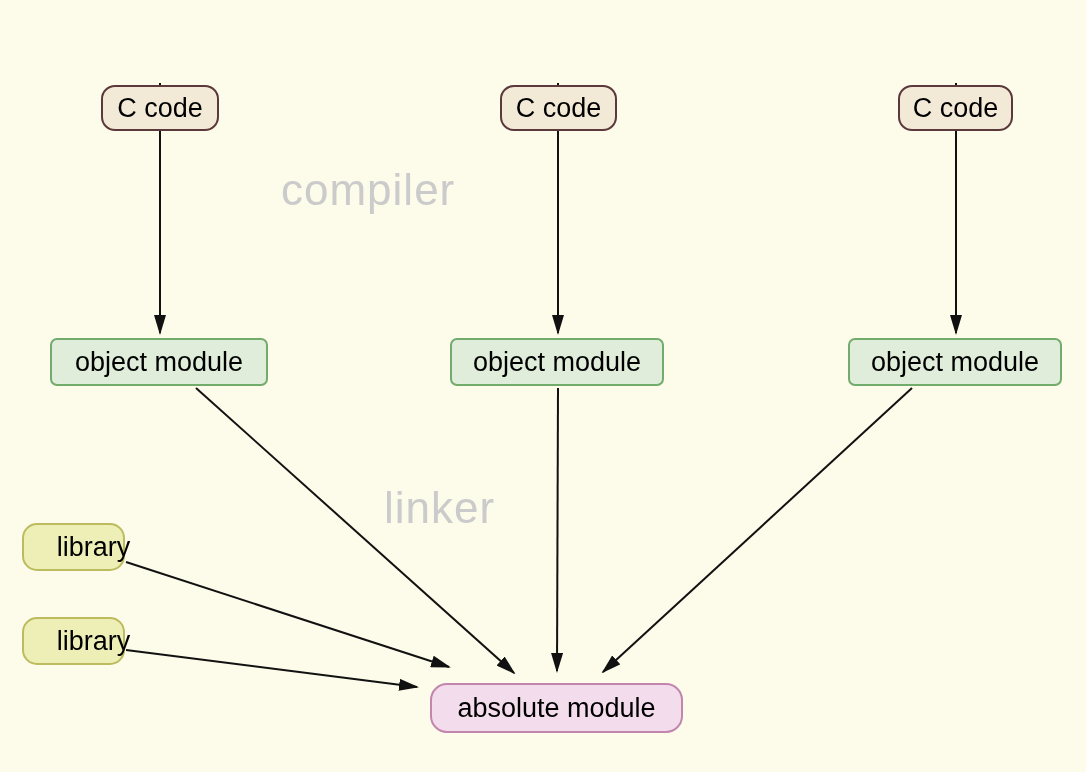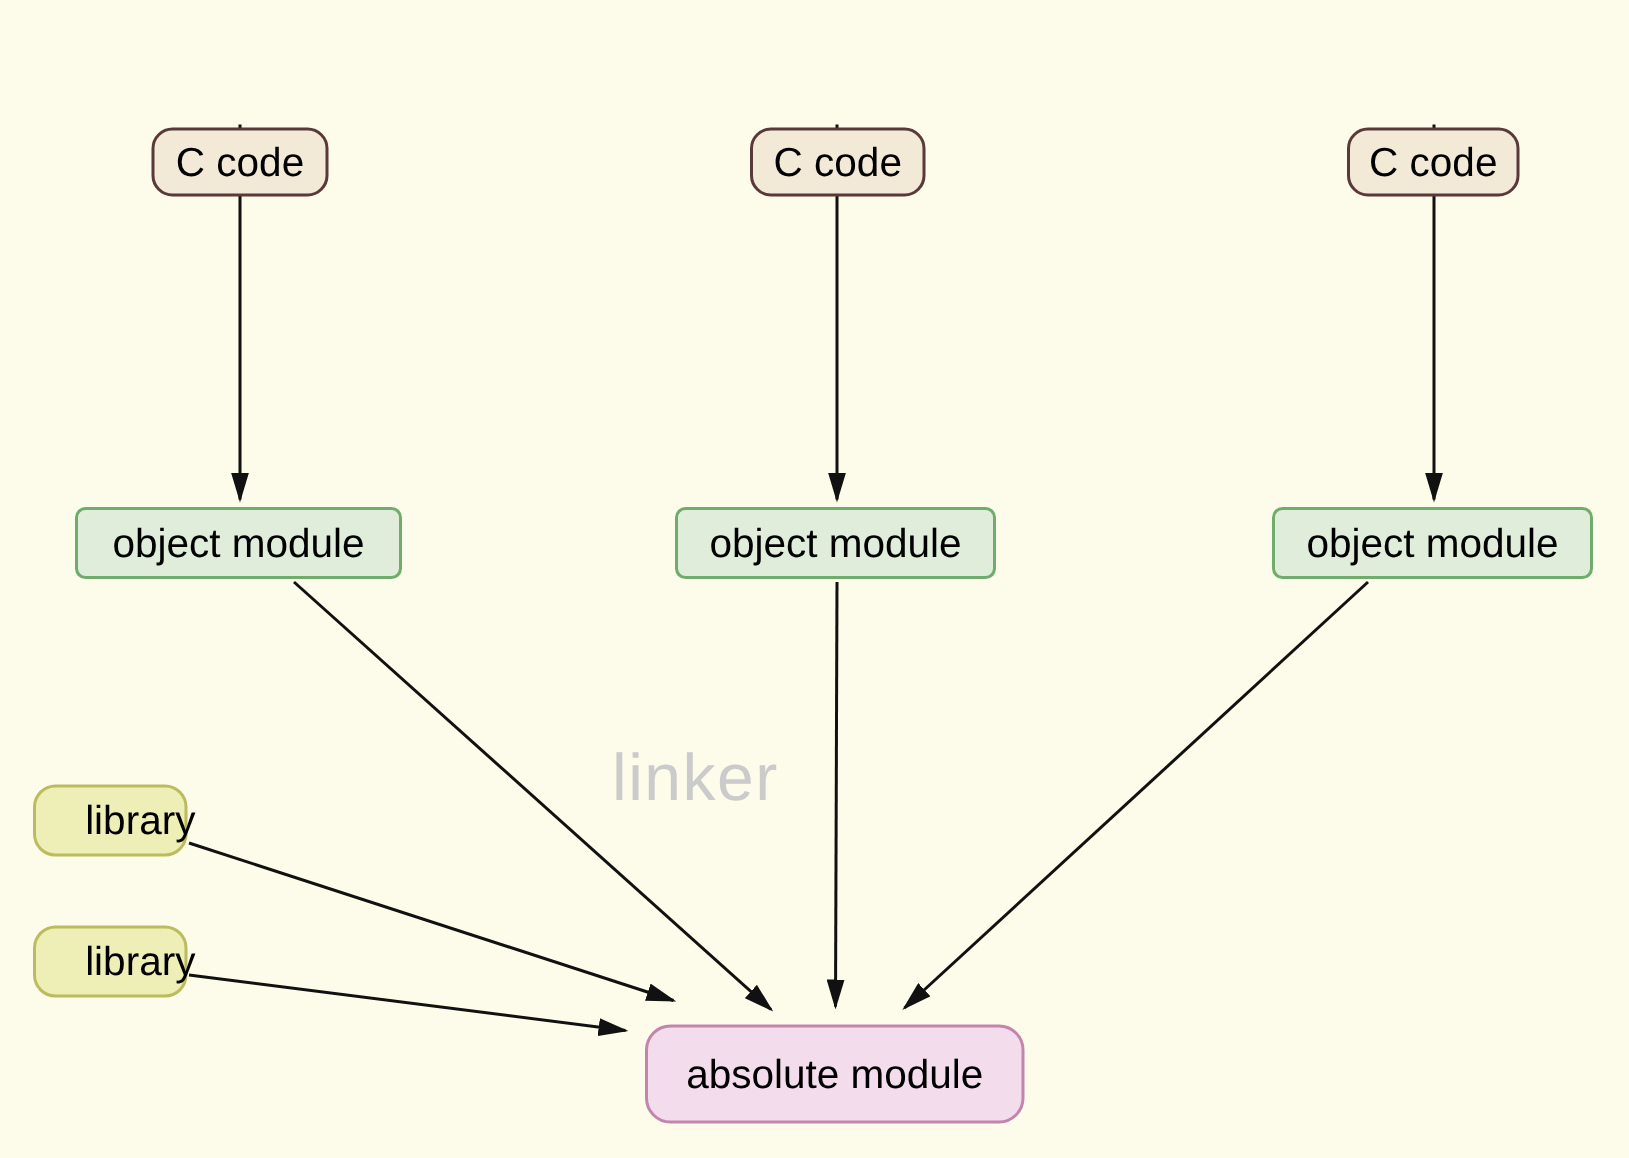--- a/index.html
+++ b/index.html
@@ -82,34 +82,35 @@
     <path class="edge" d="M160 83 L160 333" marker-end="url(#arrowhead)"></path>
     <path class="edge" d="M558 83 L558 333" marker-end="url(#arrowhead)"></path>
     <path class="edge" d="M956 83 L956 333" marker-end="url(#arrowhead)"></path>
     <path class="edge" d="M196 388 L514 673" marker-end="url(#arrowhead)"></path>
     <path class="edge" d="M558 388 L557 671" marker-end="url(#arrowhead)"></path>
     <path class="edge" d="M912 388 L603 672" marker-end="url(#arrowhead)"></path>
     <path class="edge" d="M126 562 L449 667" marker-end="url(#arrowhead)"></path>
     <path class="edge" d="M126 650 L417 687" marker-end="url(#arrowhead)"></path>
   </svg>
 
+  <div class="stage-label" style="left:281px; top:168px;">compiler</div>
 
-  <div class="stage-label" style="left:408px; top:486px;margin-top:11px;">linker</div>
+  <div class="stage-label" style="left:384px; top:486px;">linker</div>
 
   <div class="node c-code" style="left:101px; top:37px; width:118px; height:46px;">C code</div>
 
   <div class="node c-code" style="left:500px; top:37px; width:117px; height:46px;">C code</div>
 
   <div class="node c-code" style="left:898px; top:37px; width:115px; height:46px;">C code</div>
 
   <div class="node object-module" style="left:50px; top:338px; width:218px; height:48px;">object module</div>
 
   <div class="node object-module" style="left:450px; top:338px; width:214px; height:48px;">object module</div>
 
   <div class="node object-module" style="left:848px; top:338px; width:214px; height:48px;">object module</div>
 
   <div class="node library" style="left:22px; top:523px; width:103px; height:48px;">library</div>
 
   <div class="node library" style="left:22px; top:617px; width:103px; height:48px;">library</div>
 
-  <div class="node absolute-module" style="left:430px; top:683px; width:253px; height:66px;">absolute module</div>
+  <div class="node absolute-module" style="left:430px; top:683px; width:253px; height:50px;">absolute module</div>
 
 </div>
 
 </body></html>

